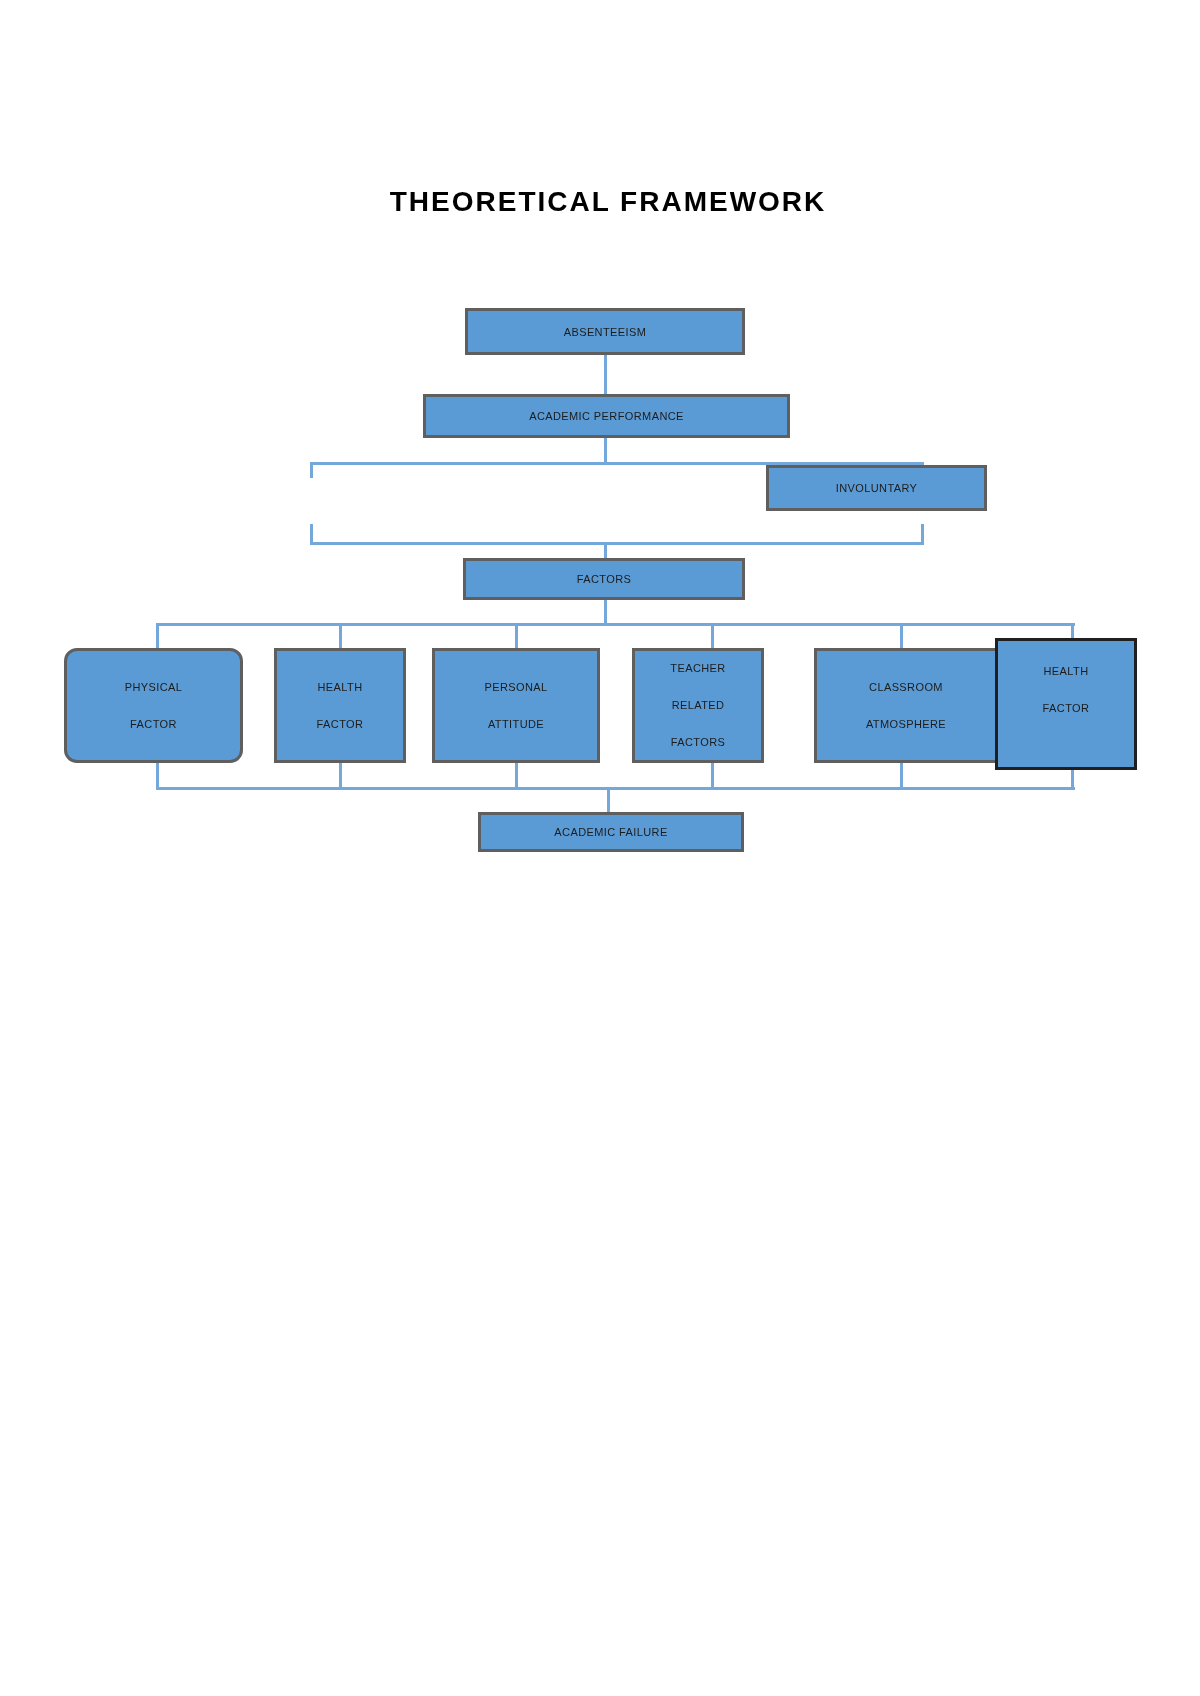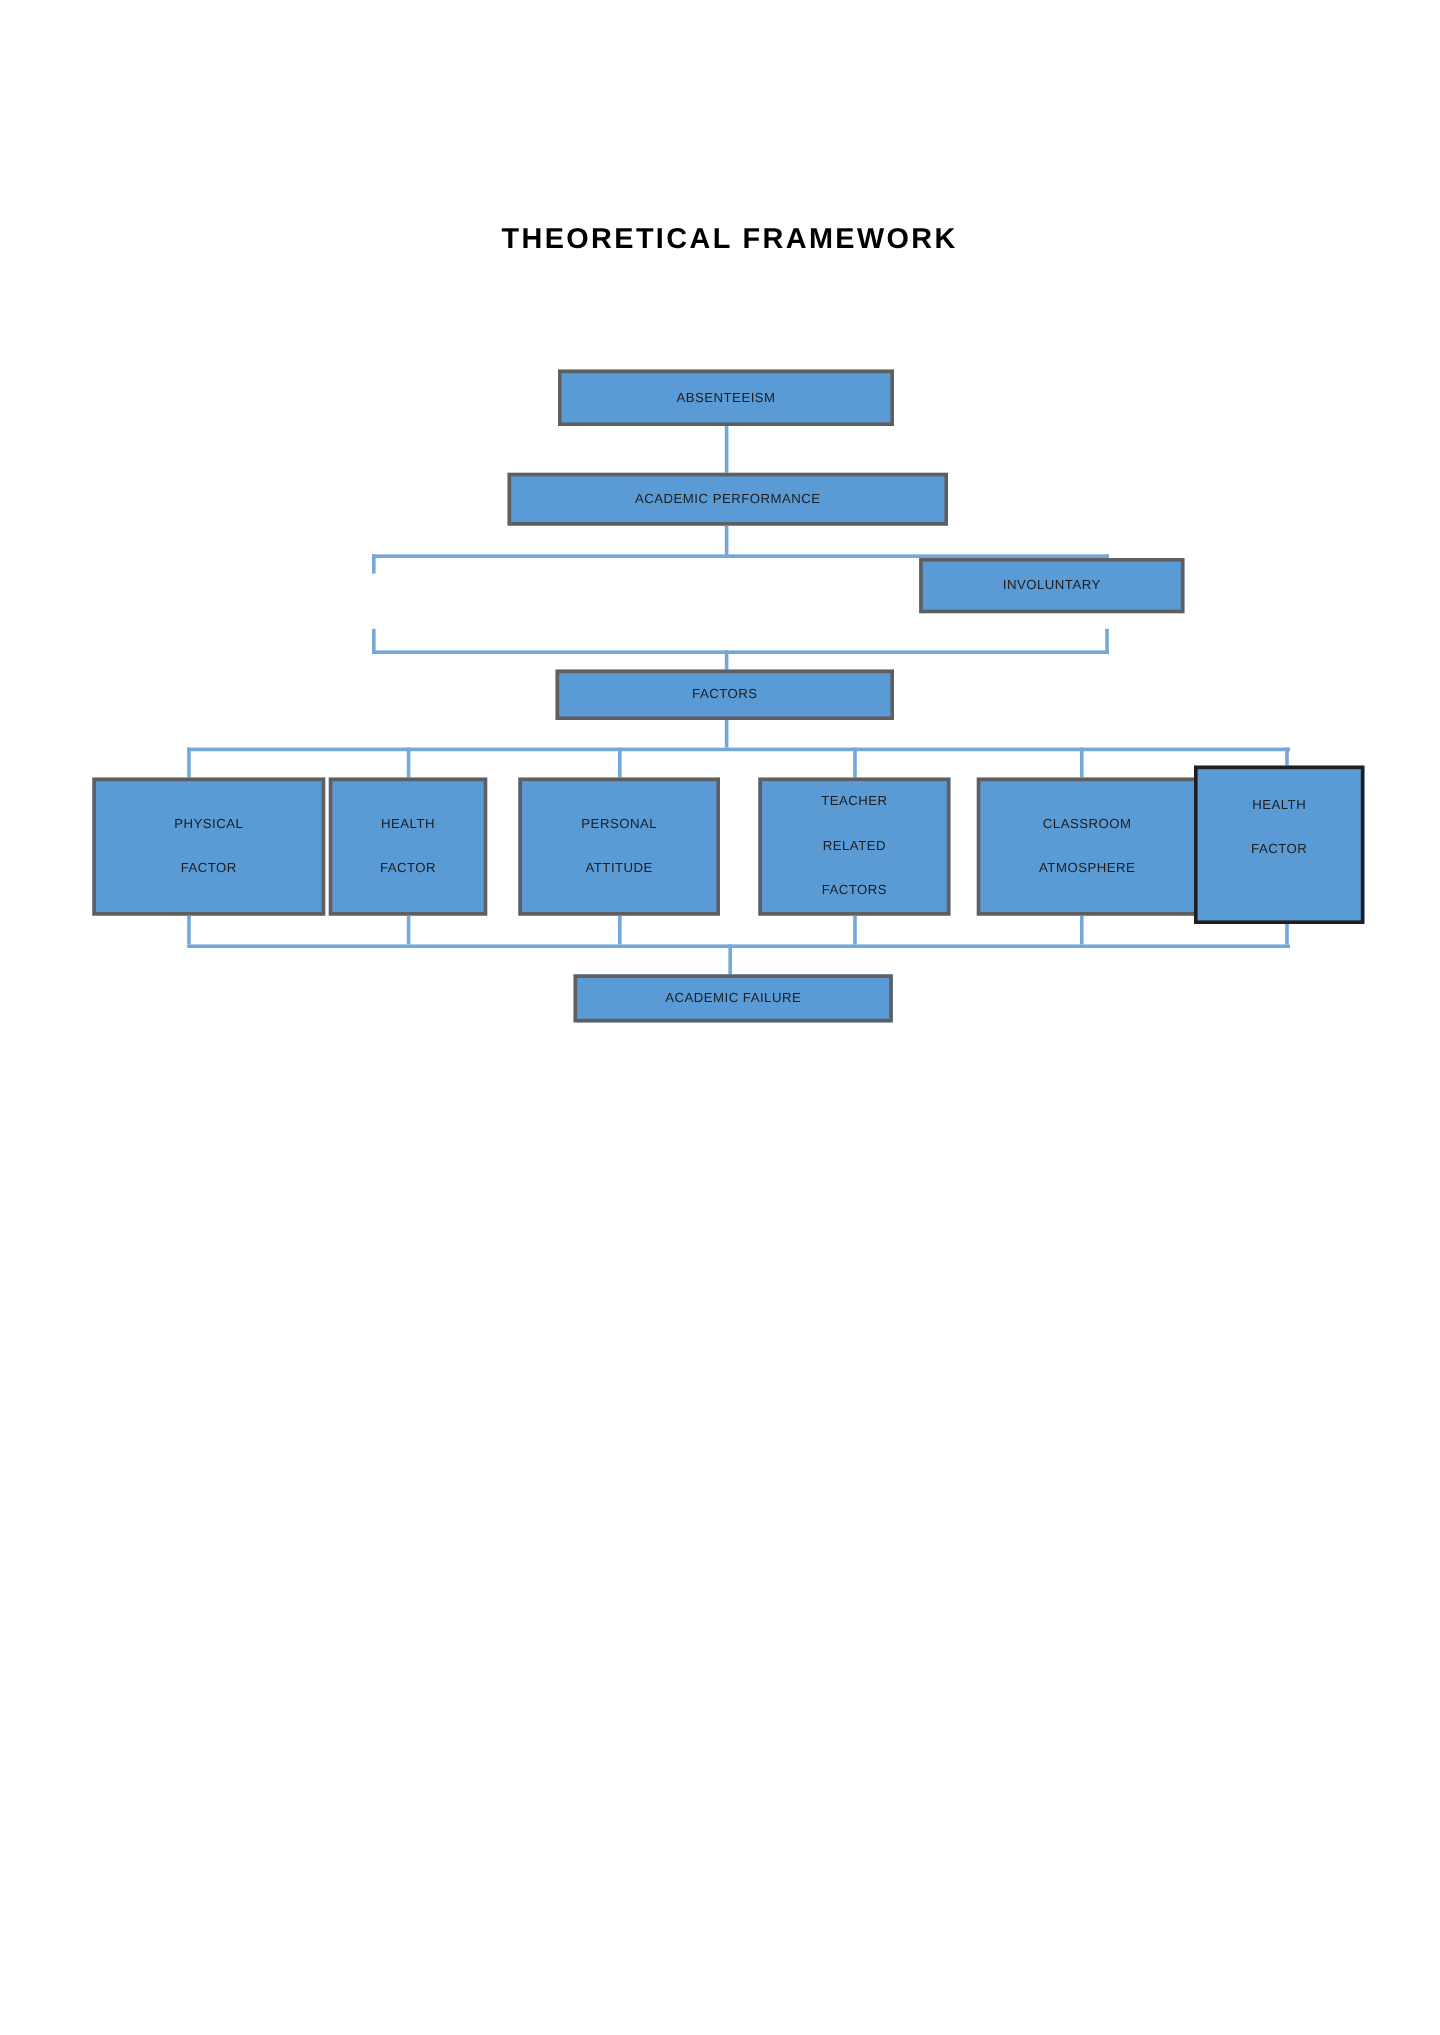--- a/index.html
+++ b/index.html
@@ -8,21 +8,21 @@
     width:1200px;
     height:1696px;
     background:#ffffff;
     font-family:"Liberation Sans", sans-serif;
     overflow:hidden;
   }
   .title{
     position:absolute;
     left:388px; top:186px; width:440px;
     text-align:center;
-    font-size:24px;
+    font-size:28px;
     font-weight:bold;
     letter-spacing:2px;
     color:#000000;
     white-space:nowrap;
   }
   .box{
     position:absolute;
     background:var(--box-fill,#5B9BD5);
     border:3px solid var(--box-border,#5f5f5f);
     box-sizing:border-box;
@@ -82,39 +82,39 @@
 
   <div class="cl" style="left:604px;top:600px;width:3px;height:23px;"></div>
   <div class="cl" style="left:156px;top:623px;width:919px;height:3px;"></div>
   <div class="cl" style="left:156px;top:623px;width:3px;height:25px;"></div>
   <div class="cl" style="left:339px;top:623px;width:3px;height:25px;"></div>
   <div class="cl" style="left:515px;top:623px;width:3px;height:25px;"></div>
   <div class="cl" style="left:711px;top:623px;width:3px;height:25px;"></div>
   <div class="cl" style="left:900px;top:623px;width:3px;height:25px;"></div>
   <div class="cl" style="left:1071px;top:623px;width:3px;height:15px;"></div>
 
-  <div class="box" style="left:77px;top:648px;width:194px;height:115px;">
+  <div class="box" style="left:64px;top:648px;width:179px;height:115px;border-radius:13px;">
     <div class="lines">
       <div>PHYSICAL</div>
       <div>FACTOR</div>
     </div>
   </div>
   <div class="box" style="left:274px;top:648px;width:132px;height:115px;">
     <div class="lines">
       <div>HEALTH</div>
       <div>FACTOR</div>
     </div>
   </div>
   <div class="box" style="left:432px;top:648px;width:168px;height:115px;">
     <div class="lines">
       <div>PERSONAL</div>
       <div>ATTITUDE</div>
     </div>
   </div>
-  <div class="box" style="left:632px;top:648px;width:160px;height:115px;">
+  <div class="box" style="left:632px;top:648px;width:132px;height:115px;">
     <div class="lines">
       <div>TEACHER</div>
       <div>RELATED</div>
       <div>FACTORS</div>
     </div>
   </div>
   <div class="box" style="left:814px;top:648px;width:184px;height:115px;">
     <div class="lines">
       <div>CLASSROOM</div>
       <div>ATMOSPHERE</div>

